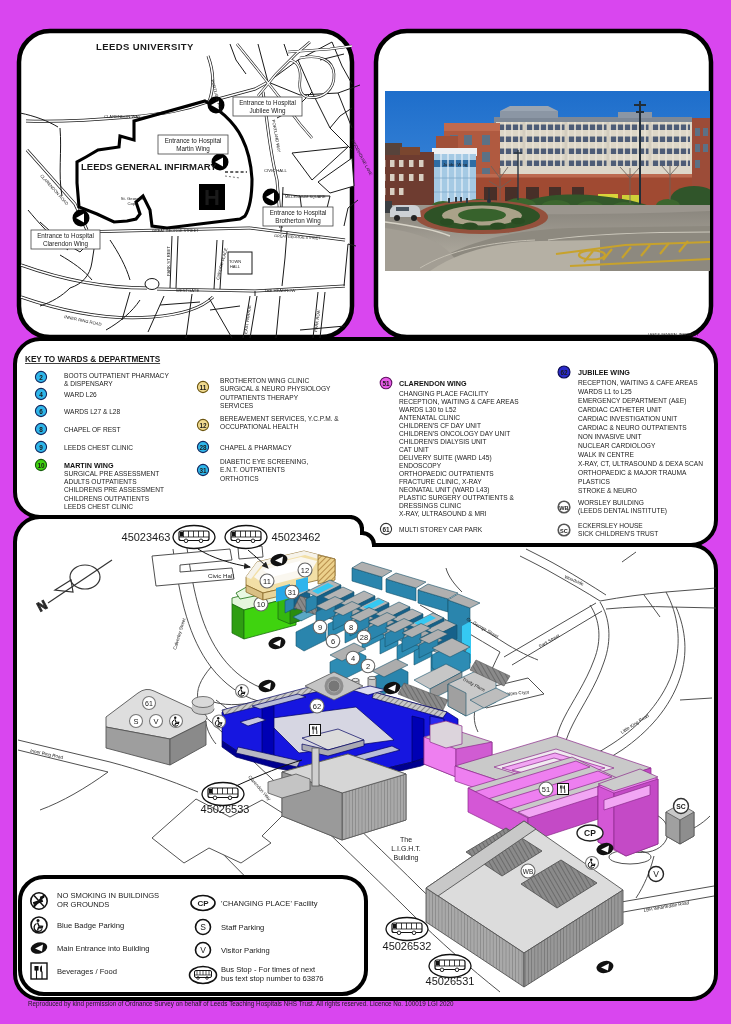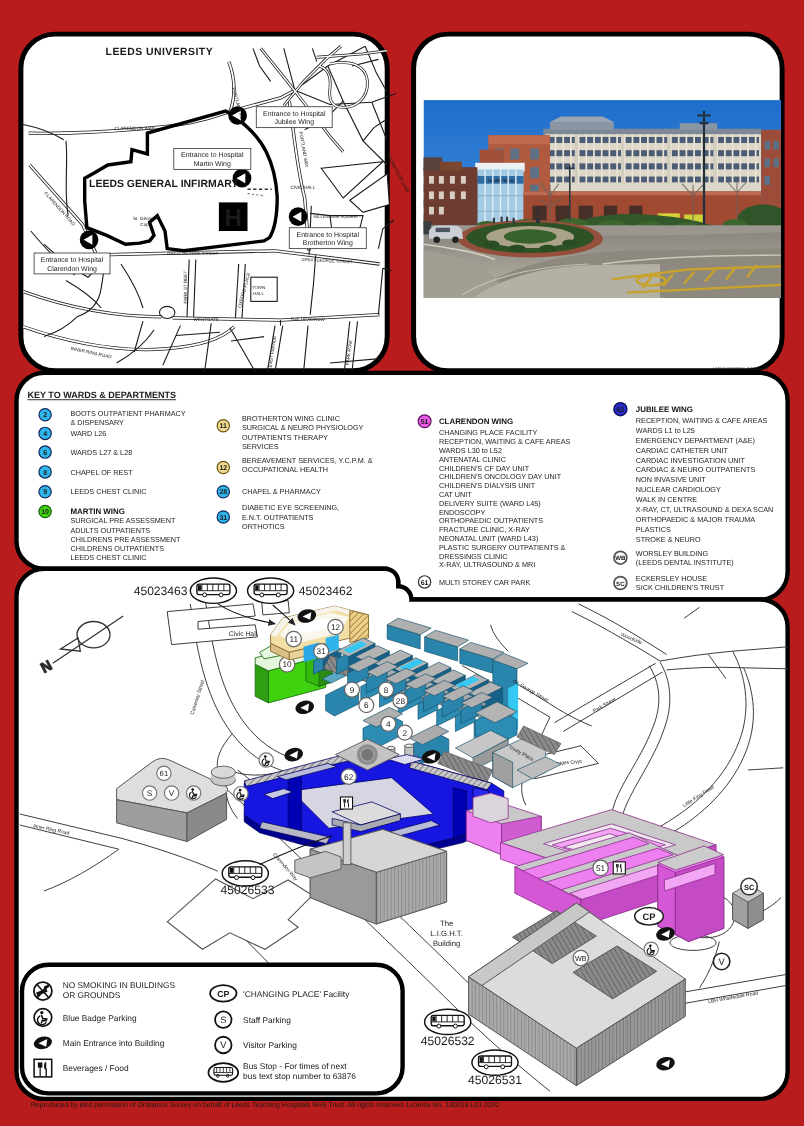--- a/index.html
+++ b/index.html
@@ -1,16 +1,16 @@
 <!DOCTYPE html>
 <html><head>
 <meta charset="utf-8">
 <style>
 html,body{margin:0;padding:0;background:#fff;}
-#page{position:relative;width:731px;height:1024px;background:#b91c1c;overflow:hidden;
+#page{position:relative;width:731px;height:1024px;background:#d946ef;overflow:hidden;
 font-family:"Liberation Sans", sans-serif;}
 svg{position:absolute;left:0;top:0;}
 text{font-family:"Liberation Sans", sans-serif;fill:#1a1a1a;}
 .k{font-size:6.6px;fill:#333;}
 .kb{font-size:7.2px;font-weight:bold;fill:#111;}
 .st{font-size:4.2px;fill:#444;}
 </style>
 </head>
 <body>
 <div id="page">

